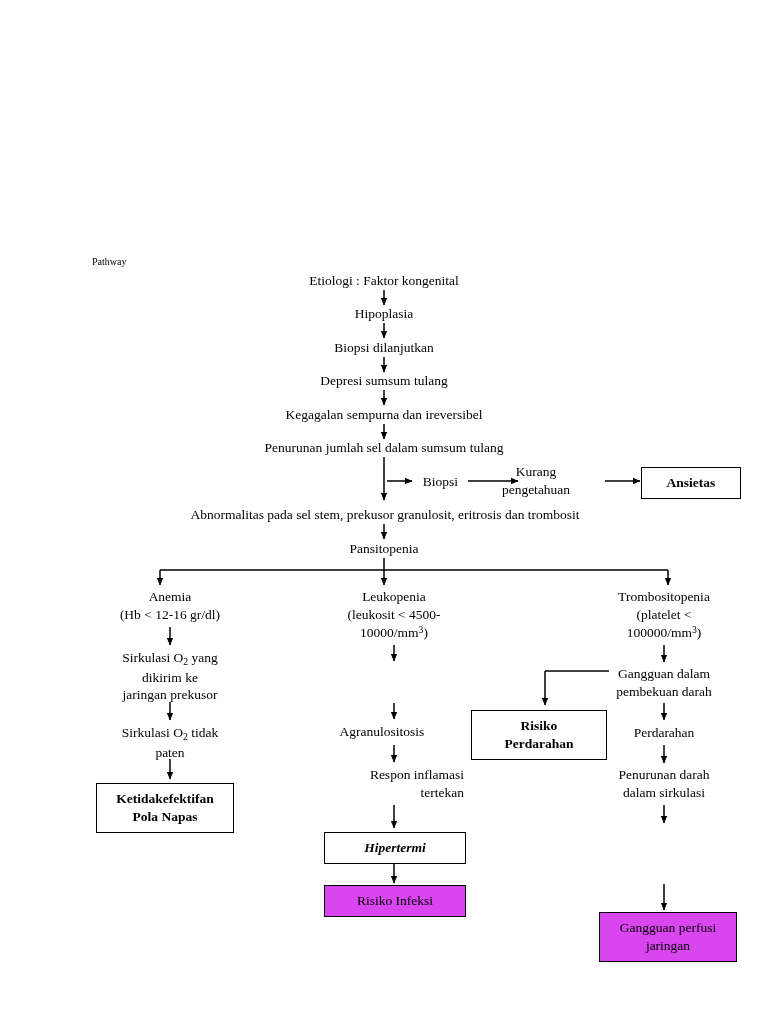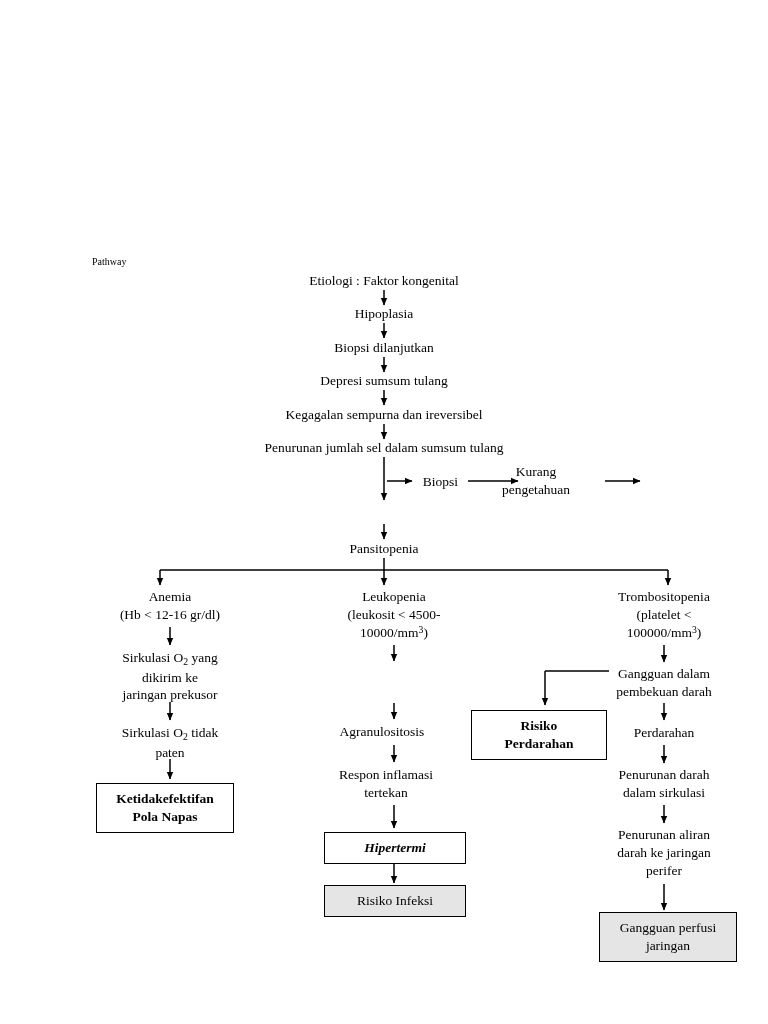--- a/index.html
+++ b/index.html
@@ -34,21 +34,21 @@
     font-weight: bold;
     padding: 6px 10px;
     box-sizing: border-box;
     background: #fff;
   }
   .node.boxed-plain {
     border: 1.3px solid #000;
     font-weight: normal;
     padding: 6px 10px;
     box-sizing: border-box;
-    background: #e5e5e5;
+    background: #d946ef;
   }
   .label-plain {
     position: absolute;
     font-size: 10px;
   }
   svg.lines {
     position: absolute;
     left: 0; top: 0;
     width: 768px;
     height: 1024px;
@@ -115,21 +115,23 @@
   <div class="node" style="left:284px; top:272px; width:200px;">Etiologi : Faktor kongenital</div>
   <div class="node" style="left:304px; top:305px; width:160px;font-family:Liberation Serif, serif;">Hipoplasia</div>
   <div class="node" style="left:294px; top:339px; width:180px;">Biopsi dilanjutkan</div>
   <div class="node" style="left:289px; top:372px; width:190px;">Depresi sumsum tulang</div>
   <div class="node" style="left:254px; top:406px; width:260px;">Kegagalan sempurna dan ireversibel</div>
   <div class="node" style="left:234px; top:439px; width:300px;">Penurunan jumlah sel dalam sumsum tulang</div>
 
   <div class="node" style="left:413px; top:473px; width:55px;">Biopsi</div>
   <div class="node" style="left:492px; top:463px; width:88px;">Kurang
 pengetahuan</div>
+  <div class="node boxed" style="left:641px; top:467px; width:100px;">Ansietas</div>
 
+  <div class="node" style="left:150px; top:506px; width:470px;">Abnormalitas pada sel stem, prekusor granulosit, eritrosis dan trombosit</div>
   <div class="node" style="left:324px; top:540px; width:120px;">Pansitopenia</div>
 
   <div class="node" style="left:95px; top:588px; width:150px;">Anemia
 (Hb &lt; 12-16 gr/dl)</div>
 
   <div class="node" style="left:324px; top:588px; width:140px;">Leukopenia</div>
   <div class="node" style="left:324px; top:606px; width:140px;">(leukosit &lt; 4500-</div>
   <div class="node" style="left:324px; top:624px; width:140px;"><span>10000/mm</span><sup>3</sup>)</div>
 
   <div class="node" style="left:594px; top:588px; width:140px;">Trombositopenia</div>
@@ -138,31 +140,28 @@
 
   <div class="node" style="left:95px; top:649px; width:150px;"><span>Sirkulasi O</span><sub>2</sub><span> yang
 dikirim ke
 jaringan prekusor</span></div>
   <div class="node" style="left:95px; top:724px; width:150px;"><span>Sirkulasi O</span><sub>2</sub><span> tidak
 paten</span></div>
   <div class="node boxed" style="left:96px; top:783px; width:138px;">Ketidakefektifan
 Pola Napas</div>
 
   <div class="node" style="left:312px; top:723px; width:140px;">Agranulositosis</div>
-  <div class="node" style="left:316px; top:766px; width:140px;">Respon inflamasi
+  <div class="node" style="left:324px; top:766px; width:140px;text-align:right;">Respon inflamasi
 tertekan</div>
   <div class="node boxed" style="left:324px; top:832px; width:142px;font-style:italic;">Hipertermi</div>
   <div class="node boxed-plain" style="left:324px; top:885px; width:142px;">Risiko Infeksi</div>
 
   <div class="node" style="left:594px; top:665px; width:140px;">Gangguan dalam
 pembekuan darah</div>
   <div class="node boxed" style="left:471px; top:710px; width:136px;">Risiko
 Perdarahan</div>
   <div class="node" style="left:594px; top:724px; width:140px;">Perdarahan</div>
   <div class="node" style="left:594px; top:766px; width:140px;">Penurunan darah
 dalam sirkulasi</div>
-  <div class="node" style="left:594px; top:826px; width:140px;">Penurunan aliran
-darah ke jaringan
-perifer</div>
   <div class="node boxed-plain" style="left:599px; top:912px; width:138px;">Gangguan perfusi
 jaringan</div>
 
 </div>
 
 </body></html>

